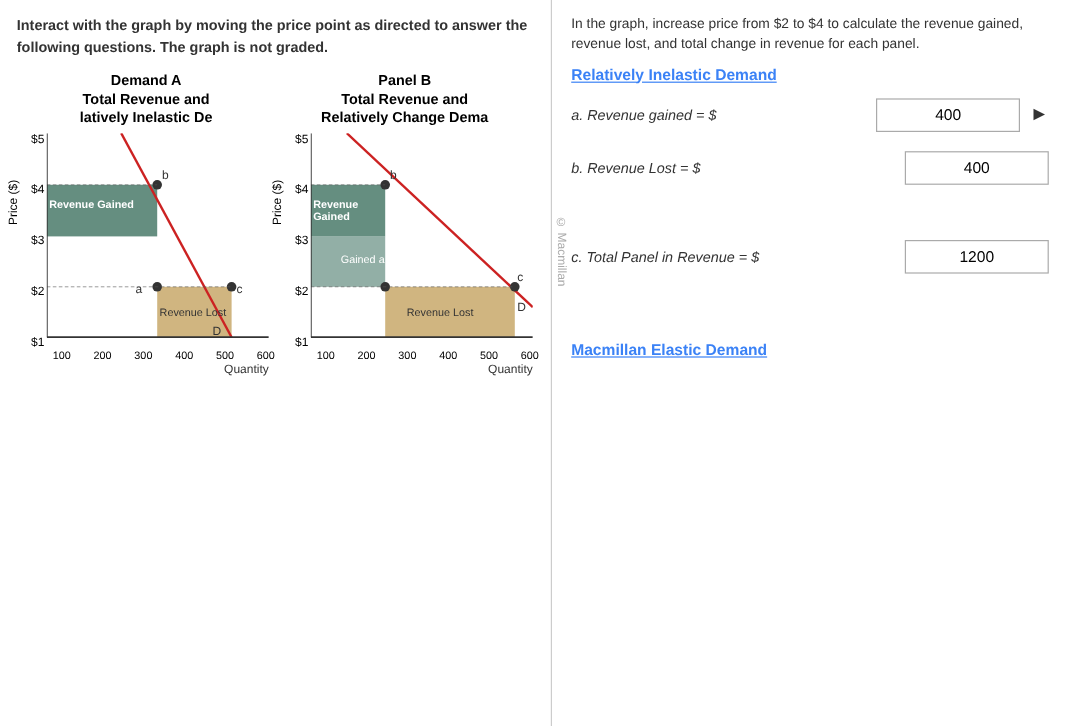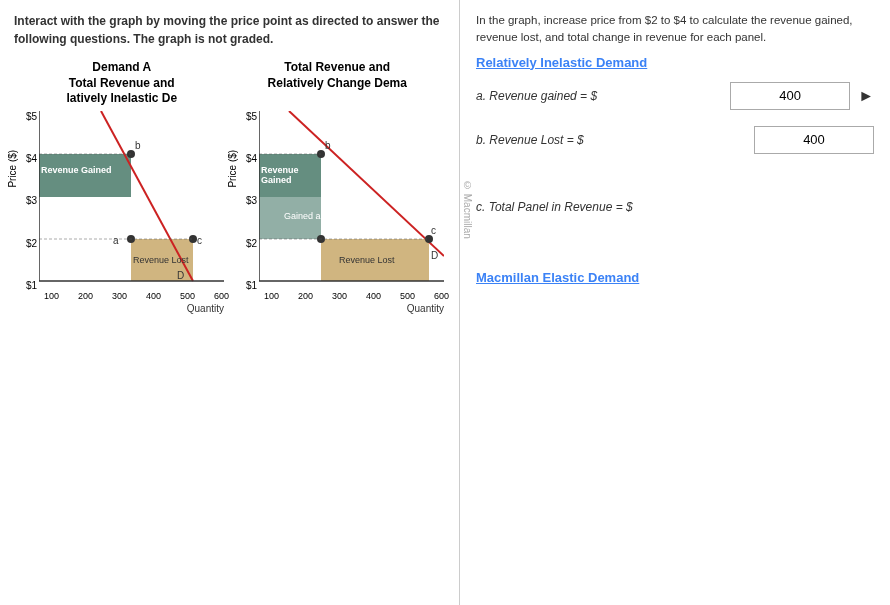--- a/index.html
+++ b/index.html
@@ -131,20 +131,21 @@
 <div class="left-panel">
   <p class="intro-text">Interact with the graph by moving the price point as directed to answer the following questions. The graph is not graded.</p>
 
   <div class="panel-headers">
     <div class="panel-header-item">
       <div>Demand A</div>
       <div>Total Revenue and</div>
       <div>latively Inelastic De</div>
     </div>
     <div class="panel-header-item">
+      <div>Panel B</div>
       <div>Total Revenue and</div>
       <div>Relatively Change Dema</div>
     </div>
   </div>
 
   <div class="charts-row">
 
     <div class="chart-container">
       <div style="display:flex; align-items:flex-start;">
         <div style="width:30px; position:relative; height:180px;">
@@ -275,18 +276,19 @@
 
   <div class="qa-row">
     <span class="qa-label">b. Revenue Lost = $</span>
     <input class="qa-input" type="text" value="400" style="">
   </div>
 
   <div style="height: 30px;"></div>
 
   <div class="qa-row">
     <span class="qa-label">c. Total Panel in Revenue = $</span>
+    <input class="qa-input" type="text" value="1200" style="">
   </div>
 
   <div style="height: 40px;"></div>
 
   <div class="section-title">Macmillan Elastic Demand</div>
 </div>
 
 </body></html>

